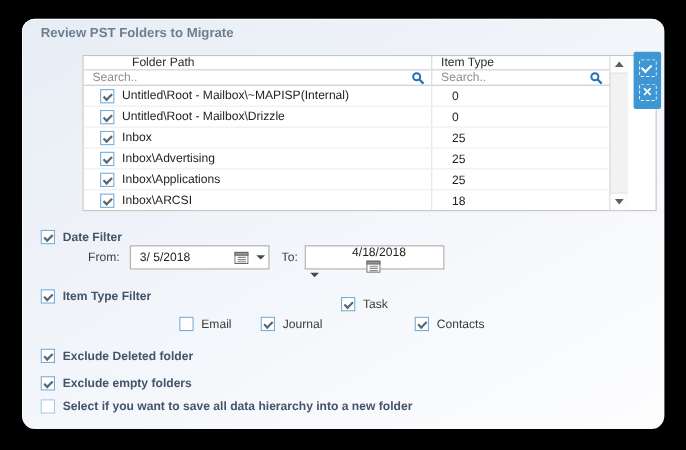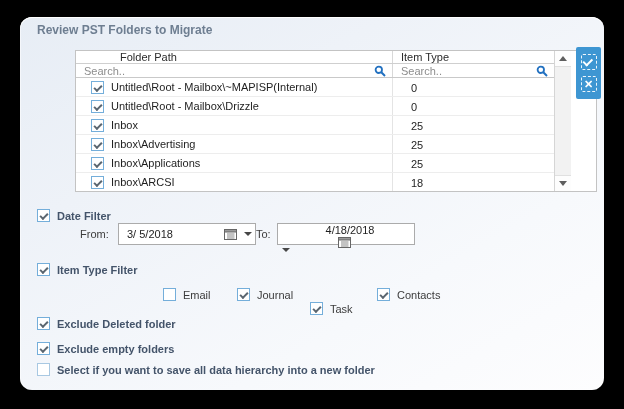--- a/index.html
+++ b/index.html
@@ -63,21 +63,21 @@
   .tool { width:16px; height:16px; border:1px dashed rgba(255,255,255,.9); border-radius:2px;
           display:flex; align-items:center; justify-content:center; position:relative; }
   .tool.check::after { content:""; width:7px; height:4px; border-left:2px solid #fff;
           border-bottom:2px solid #fff; transform:rotate(-45deg) translate(0,-1px); }
   .tool.cross { color:#fff; font-size:11px; font-weight:bold; line-height:1; }
   
   .cbrow { position:absolute; display:flex; align-items:flex-end; gap:7px; }
   .blabel { font-size:11px; font-weight:bold; color:#44546a; }
   .slabel { font-size:11px; color:#3c3c3c; }
   
-  .dfield { position:absolute; width:138px; height:22px; background:#fff;
+  .dfield { position:absolute; width:127px; height:22px; background:#fff;
             border:1px solid #ababab; display:flex; align-items:center; }
   .dfield .val { flex:1; padding-left:8px; font-size:11px; color:#1e1e1e; white-space:pre; }
   .cal { width:13px; height:12px; margin-right:3px; flex:0 0 auto; }
   .drop { width:15px; align-self:stretch; display:flex; align-items:center; justify-content:center; }
   .tri-dd { width:0; height:0; border-left:4px solid transparent; border-right:4px solid transparent;
             border-top:4px solid #474747; }
 </style>
 </head>
 <body>
 
@@ -209,21 +209,21 @@
     <span class="blabel">Item Type Filter</span>
   </div>
   <div class="cbrow" style="left:143px; top:271px;">
     <span class="cb"></span>
     <span class="slabel">Email</span>
   </div>
   <div class="cbrow" style="left:217px; top:271px;">
     <span class="cb checked"></span>
     <span class="slabel">Journal</span>
   </div>
-  <div class="cbrow" style="left:290px; top:285px;">
+  <div class="cbrow" style="left:290px; top:253px;">
     <span class="cb checked"></span>
     <span class="slabel">Task</span>
   </div>
   <div class="cbrow" style="left:357px; top:271px;">
     <span class="cb checked"></span>
     <span class="slabel">Contacts</span>
   </div>
 
   <div class="cbrow" style="left:17px; top:300px;">
     <span class="cb checked"></span>

